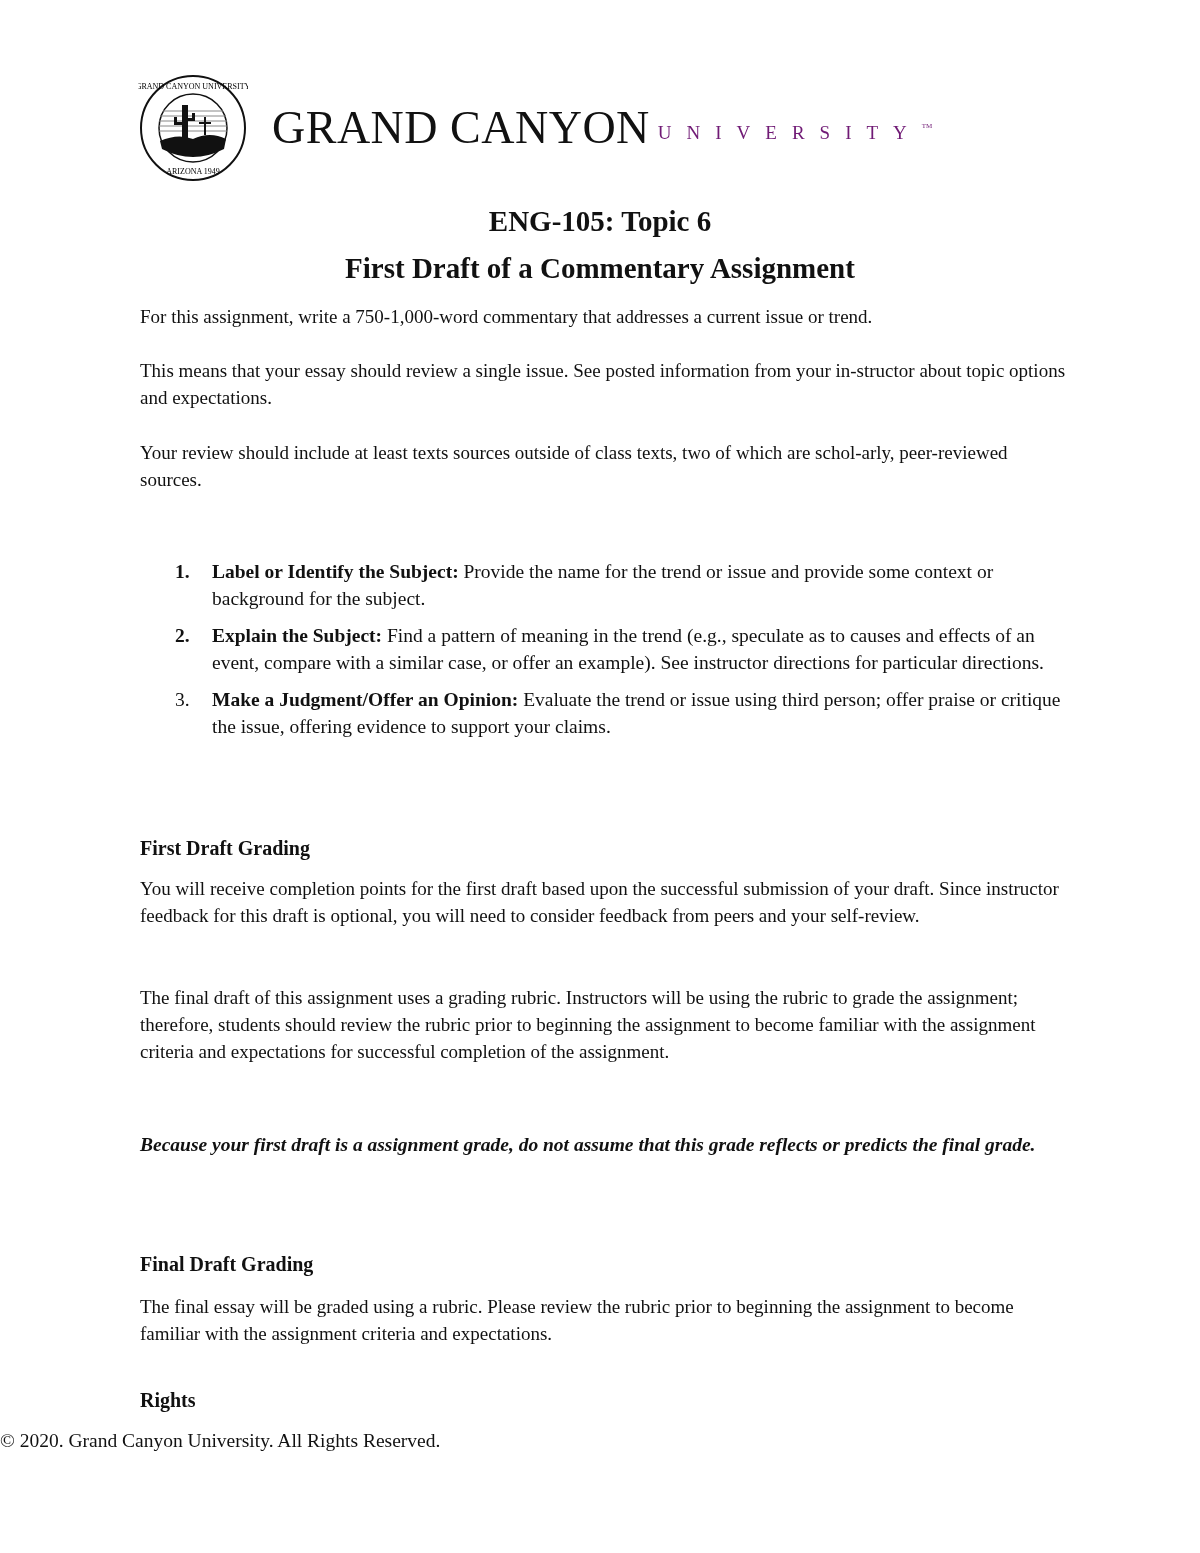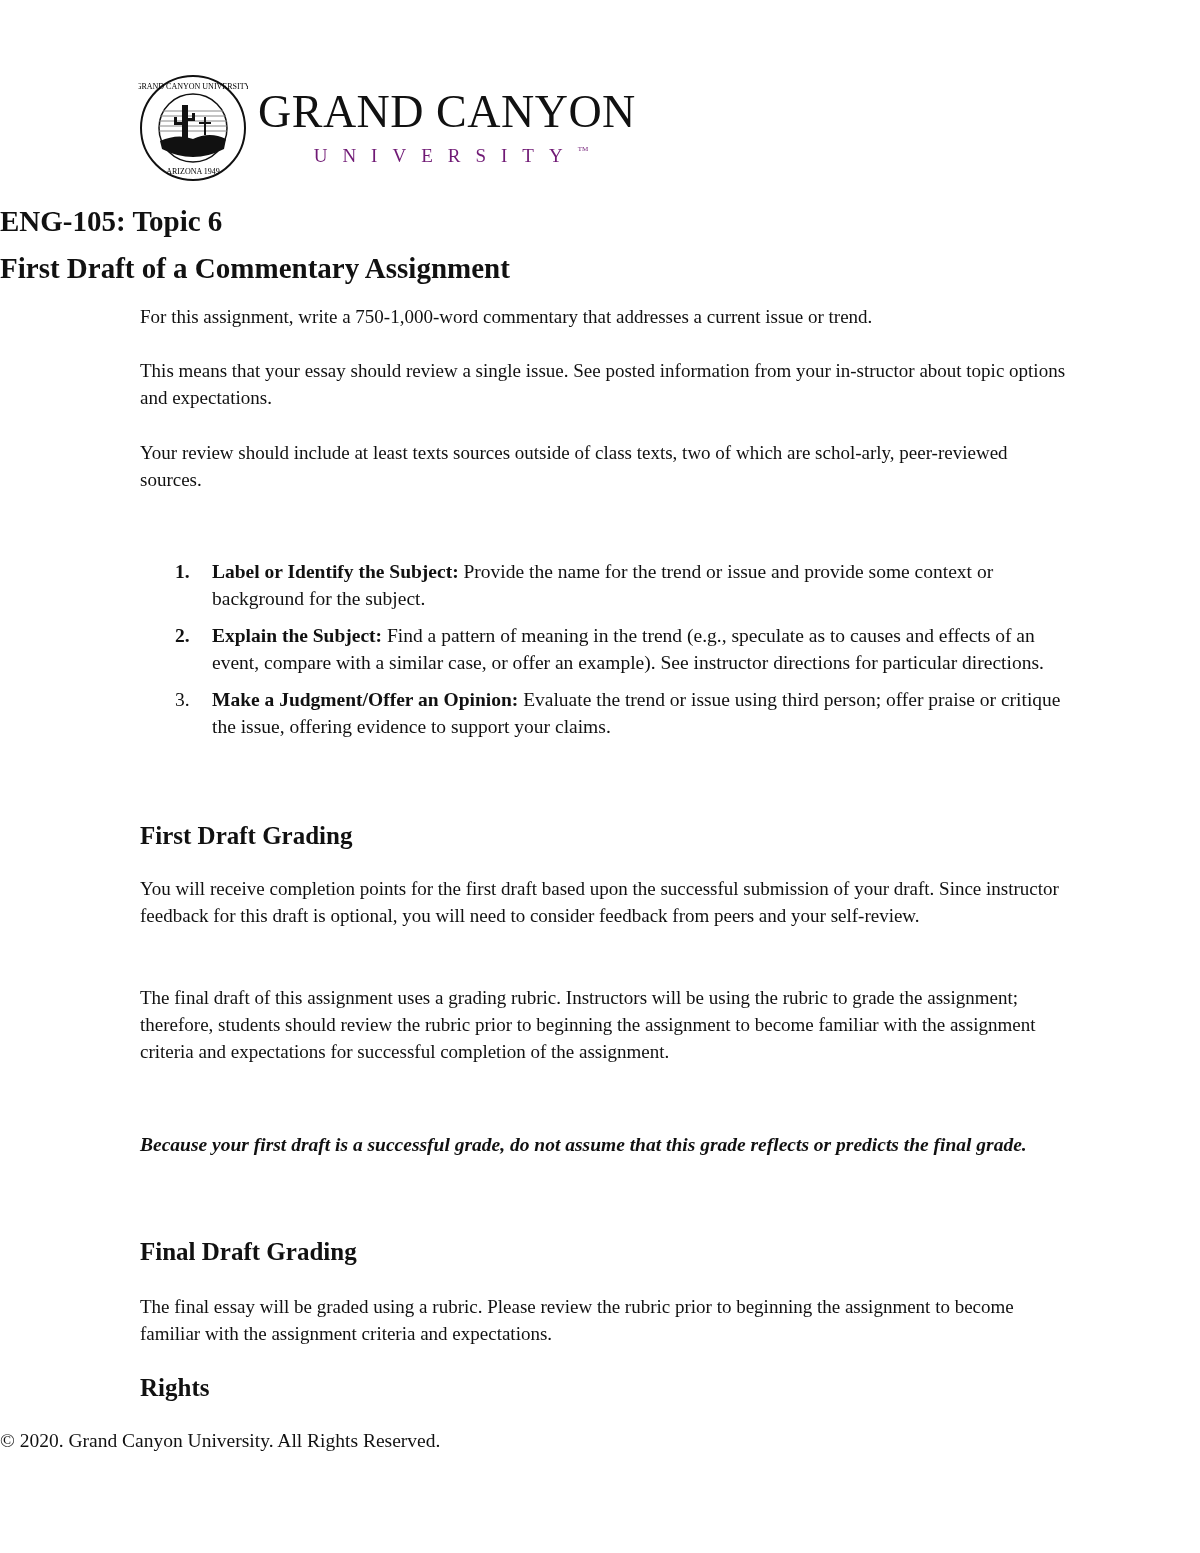--- a/index.html
+++ b/index.html
@@ -1,33 +1,33 @@
 <!DOCTYPE html>
 <html><head>
 <meta charset="utf-8">
 <style>
   html, body { margin: 0; padding: 0; background: #ffffff; }
   body { width: 1200px; height: 1553px; position: relative; overflow: hidden;
          font-family: "Liberation Serif", "DejaVu Serif", serif; color: #111; }
   .page { position: absolute; left: 0; top: 0; width: 1200px; height: 1553px; }
   .logo { position: absolute; left: 138px; top: 68px; height: 120px; display: flex; align-items: center; }
   .seal { width: 110px; height: 110px; }
-  .wordmark { margin-left: 10px; display: flex; flex-direction: column; align-items: center; }
+  .wordmark { margin-left: 24px; display: flex; flex-direction: row; align-items: center; }
   .wm-top { font-family: "Liberation Serif", serif; font-size: 46px; letter-spacing: 0.5px; color: #111; line-height: 1; }
   .wm-bottom { font-family: Liberation Serif, serif; font-size: 19px; letter-spacing: 15px; margin-top: 10px; color: #701a75; padding-left: 8px; }
   .wm-bottom sup { font-size: 7px; letter-spacing: 0; vertical-align: top; }
-  .title { position: absolute; left: 0; width: 1200px; text-align: left; font-weight: bold; }
+  .title { position: absolute; left: 0; width: 1200px; text-align: center; font-weight: bold; }
   .t1 { top: 205px; font-size: 29px; }
   .t2 { top: 252px; font-size: 29px; }
   .para { position: absolute; left: 140px; width: 930px; font-size: 19px; line-height: 27px; }
   .para b { font-weight: normal; }
   .list { position: absolute; left: 140px; width: 940px; font-size: 19.5px; line-height: 27px; }
   .li { position: relative; padding-left: 72px; margin-bottom: 10px; }
   .li .num { position: absolute; left: 35px; top: 0; }
-  .heading { position: absolute; left: 140px; font-size: 25px; font-weight: bold; }
+  .heading { position: absolute; left: 140px; font-size: 20px; font-weight: bold; margin-top: 15px; }
   .italic-note { position: absolute; left: 140px; width: 920px; font-size: 19.5px; line-height: 27px; font-weight: bold; font-style: italic; }
   .footer { position: absolute; left: 0; width: 1200px; top: 1430px; text-align: left; font-size: 19.5px; }
 </style>
 </head>
 <body>
 
 <div class="page">
 
   <div class="logo">
     <svg class="seal" viewBox="0 0 110 110">
@@ -73,21 +73,21 @@
     </div>
     <div class="li">
       <span class="num">3.</span>
       <b>Make a Judgment/Offer an Opinion:</b><span> Evaluate the trend or issue using third person; offer praise or critique the issue, offering evidence to support your claims.</span>
     </div>
   </div>
 
   <div class="heading" style="top:822px">First Draft Grading</div>
   <div class="para" style="top:875px">You will receive completion points for the first draft based upon the successful submission of your draft. Since instructor feedback for this draft is optional, you will need to consider feedback from peers and your self-review.</div>
   <div class="para" style="top:984px">The final draft of this assignment uses a grading rubric. Instructors will be using the rubric to grade the assignment; therefore, students should review the rubric prior to beginning the assignment to become familiar with the assignment criteria and expectations for successful completion of the assignment.</div>
-  <div class="italic-note" style="top:1131px">Because your first draft is a successful grade, do not assume that this grade reflects or predicts the final grade.</div>
+  <div class="italic-note" style="top:1131px">Because your first draft is a assignment grade, do not assume that this grade reflects or predicts the final grade.</div>
 
   <div class="heading" style="top:1238px">Final Draft Grading</div>
   <div class="para" style="top:1293px">The final essay will be graded using a rubric. Please review the rubric prior to beginning the assignment to become familiar with the assignment criteria and expectations.</div>
 
   <div class="heading" style="top:1374px">Rights</div>
 
   <div class="footer">© 2020. Grand Canyon University. All Rights Reserved.</div>
 </div>
 
 </body></html>

